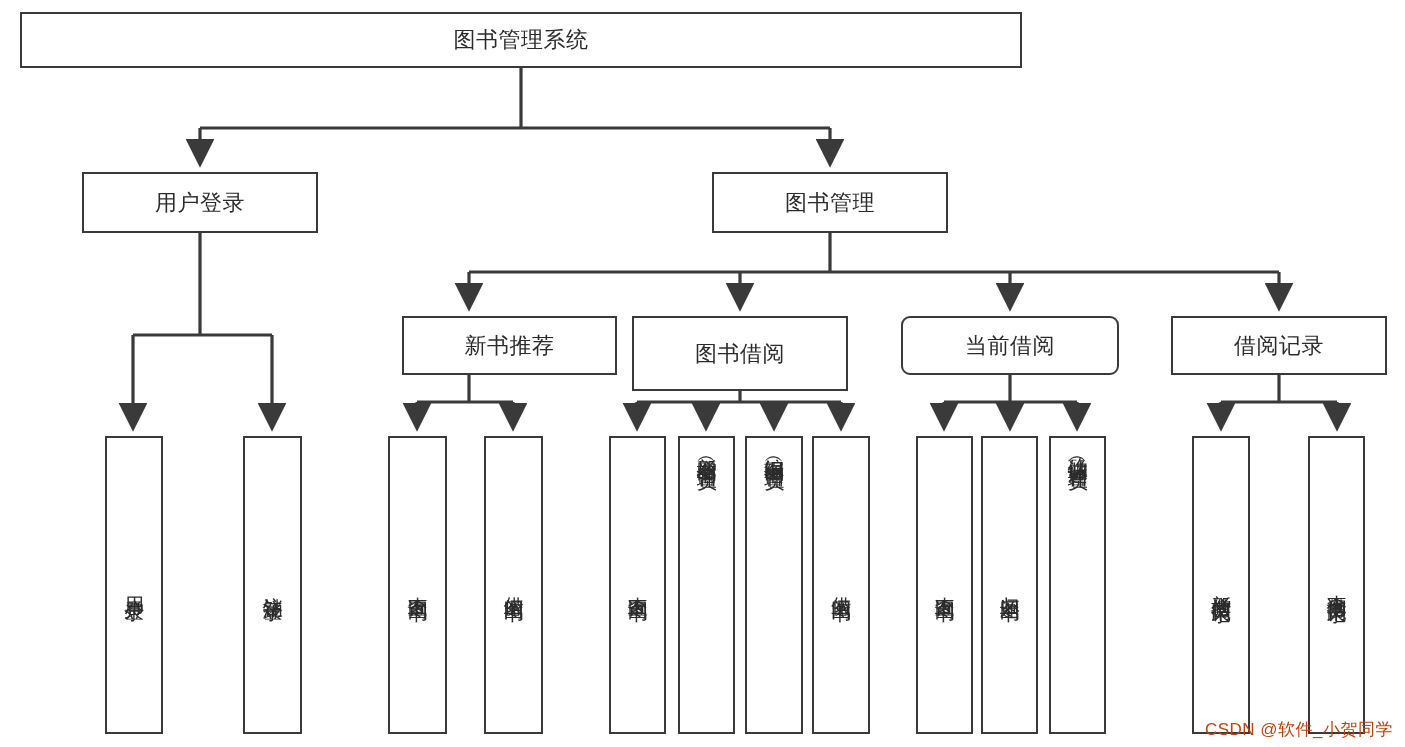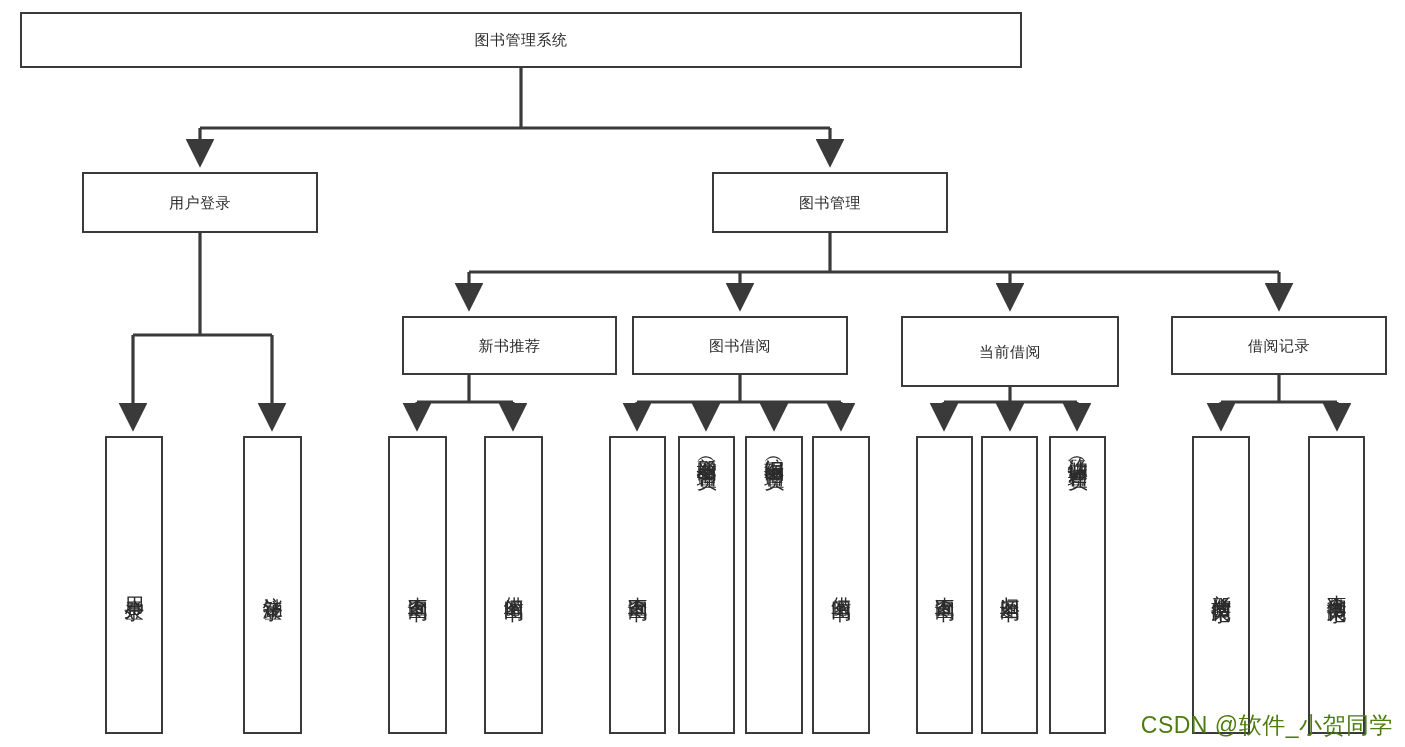--- a/index.html
+++ b/index.html
@@ -31,21 +31,21 @@
     box-sizing: border-box;
     border: 2px solid #3a3a3a;
     background: #ffffff;
     display: flex;
     align-items: center;
     justify-content: center;
     z-index: 2;
   }
   .node .label {
     color: #2b2b2b;
-    font-size: 15px;
+    font-size: 22px;
     line-height: 1.18;
     letter-spacing: 0.5px;
     white-space: nowrap;
   }
   .node.vertical .label {
     writing-mode: vertical-rl;
     text-orientation: upright;
     font-size: 20px;
     line-height: 1.08;
     letter-spacing: 2px;
@@ -58,22 +58,22 @@
     padding-top: 4px;
   }
   .node.vertical.centered {
     align-items: center;
     padding-top: 0;
   }
   #watermark {
     position: absolute;
     right: 12px;
     bottom: 6px;
-    font-size: 23px;
-    color: #4d7c0f;
+    font-size: 17px;
+    color: #c2410c;
     letter-spacing: 0.5px;
     z-index: 5;
     white-space: nowrap;
   }
 </style>
 </head>
 <body>
 
 <div id="diagram-root">
 
@@ -134,24 +134,24 @@
   <div class="node" style="left:82px; top:172px; width:236px; height:61px;">
     <span class="label">用户登录</span>
   </div>
   <div class="node" style="left:712px; top:172px; width:236px; height:61px;align-items:center;">
     <span class="label">图书管理</span>
   </div>
 
   <div class="node" style="left:362px; top:316px; width:215px; height:59px;margin-left:40px;">
     <span class="label">新书推荐</span>
   </div>
-  <div class="node" style="left:632px; top:316px; width:216px; height:59px;">
+  <div class="node" style="left:632px; top:316px; width:216px; height:75px;">
     <span class="label">图书借阅</span>
   </div>
-  <div class="node" style="left:901px; top:316px; width:218px; height:71px;">
+  <div class="node" style="left:901px; top:316px; width:218px; height:59px;border-radius:9px;">
     <span class="label">当前借阅</span>
   </div>
   <div class="node" style="left:1171px; top:316px; width:216px; height:59px;justify-content:center;">
     <span class="label">借阅记录</span>
   </div>
 
   <div class="node vertical centered" style="left:105px; top:436px; width:58px; height:298px;">
     <span class="label">用户登录</span>
   </div>
   <div class="node vertical centered" style="left:243px; top:436px; width:59px; height:298px;">

